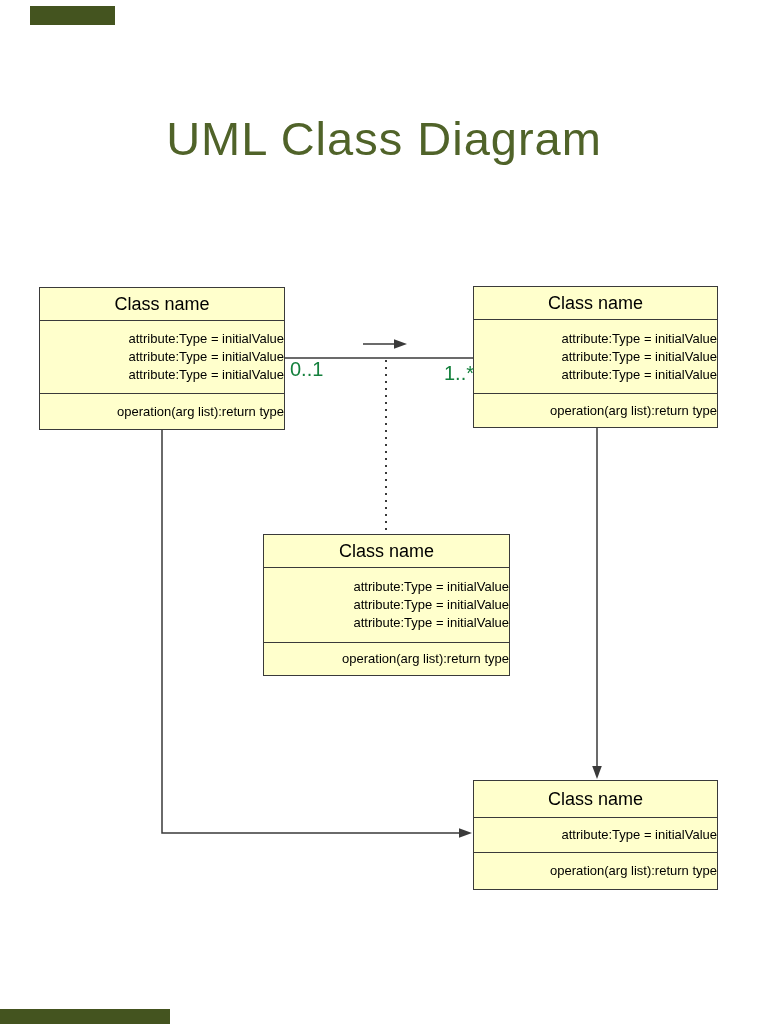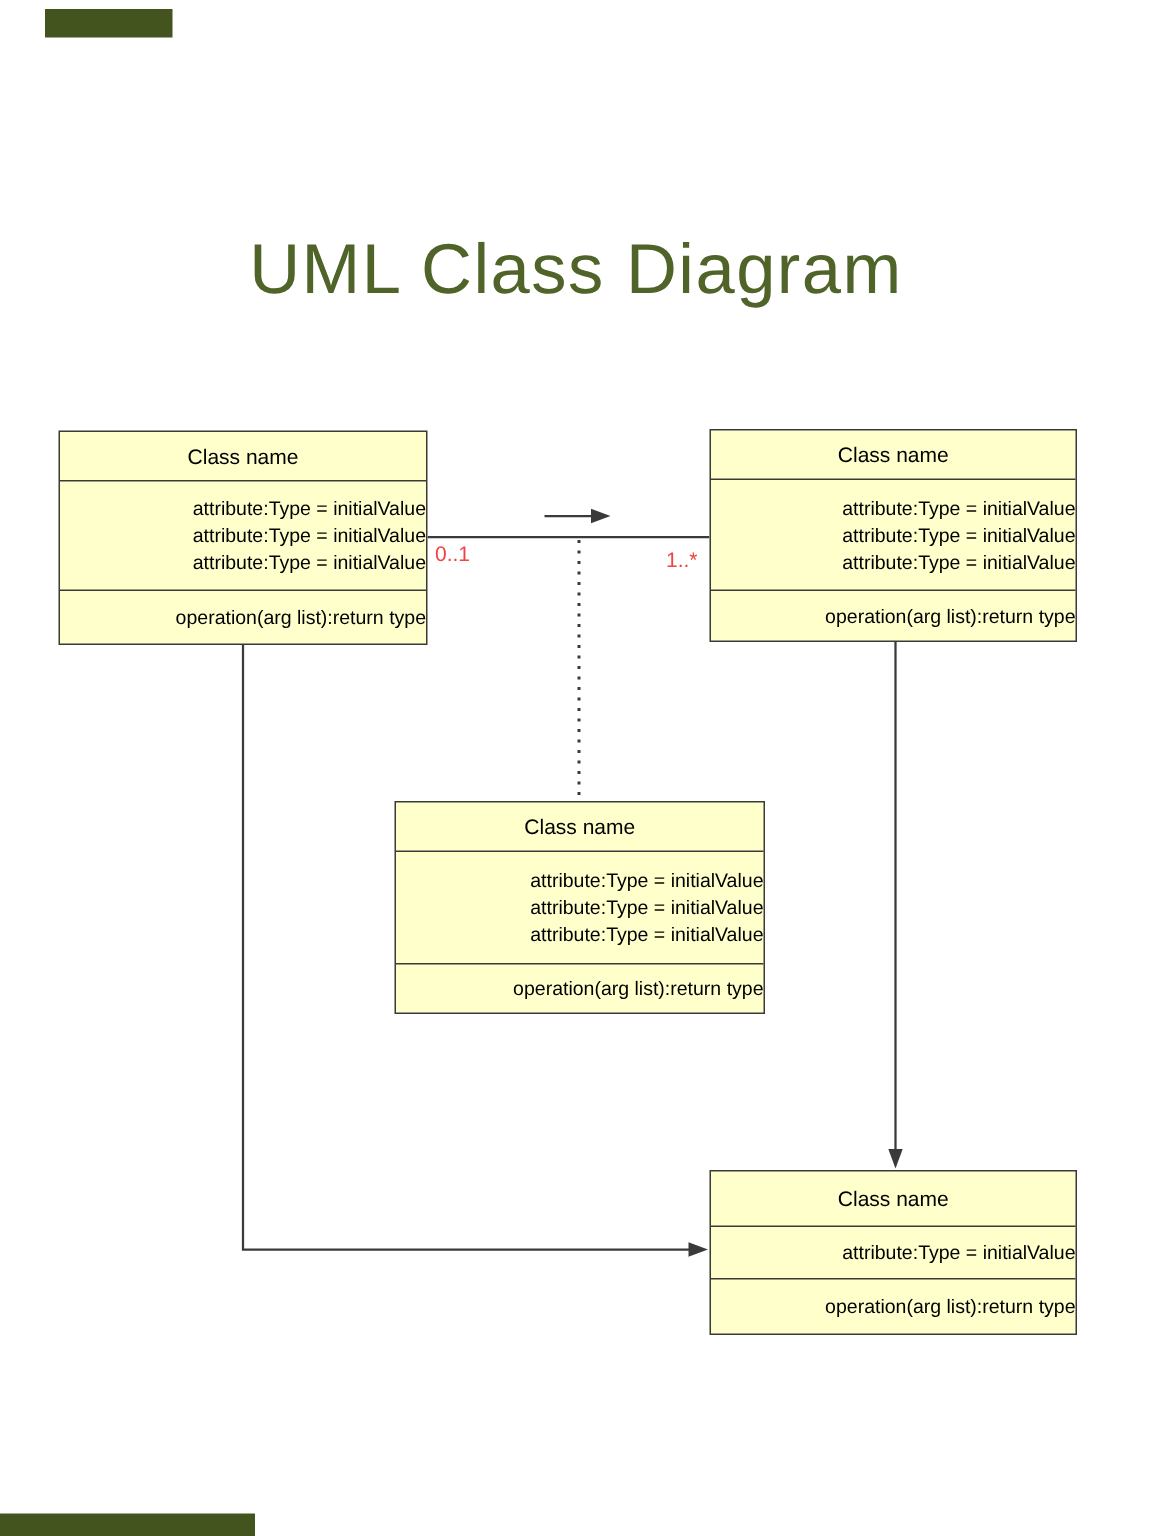--- a/index.html
+++ b/index.html
@@ -17,21 +17,20 @@
   #slide-title {
     position: absolute;
     left: 0; top: 112px;
     width: 768px;
     text-align: center;
     font-size: 47px;
     line-height: 54px;
     letter-spacing: 1px;
     color: var(--title_color, #506329);
     white-space: nowrap;
-    margin-top: 40px;
   }
 
   
   .accent-bar { position: absolute; background: var(--accent_bar, #44541F); }
   #accent-top-left    { left: 30px; top: 6px;    width: 85px;  height: 19px; }
   #accent-bottom-left { left: 0;    top: 1009px; width: 170px; height: 15px; }
 
   
   #connector-layer { position: absolute; left: 0; top: 0; }
   .conn { stroke: var(--line_color, #3A3A3A); stroke-width: 1.5; fill: none; }
@@ -52,21 +51,21 @@
   .compartment {
     box-sizing: border-box;
     display: flex;
     flex-direction: column;
     align-items: center;
     justify-content: center;
     text-align: center;
     overflow: hidden;
   }
   .compartment + .compartment { border-top: 1.5px solid var(--box_border, #3A3A3A); align-items: flex-end; }
-  .name-compartment { font-size: 14px; }
+  .name-compartment { font-size: 18px; }
   .attrs-compartment div, .ops-compartment div { white-space: nowrap; }
 
   #box-top-left     { left: 39px;  top: 287px; width: 246px; height: 143px; }
   #box-top-left     .name-compartment  { height: 32px; flex: none; }
   #box-top-left     .attrs-compartment { height: 73px; flex: none; }
   #box-top-left     .ops-compartment   { flex: 1; }
 
   #box-top-right    { left: 473px; top: 286px; width: 245px; height: 142px; }
   #box-top-right    .name-compartment  { height: 32px; flex: none; }
   #box-top-right    .attrs-compartment { height: 74px; flex: none; }
@@ -78,23 +77,23 @@
   #box-middle       .ops-compartment   { flex: 1; }
 
   #box-bottom-right { left: 473px; top: 780px; width: 245px; height: 110px; }
   #box-bottom-right .name-compartment  { height: 36px; flex: none; }
   #box-bottom-right .attrs-compartment { height: 35px; flex: none; }
   #box-bottom-right .ops-compartment   { flex: 1; }
 
   
   .mult-label {
     position: absolute;
-    font-size: 14px;
+    font-size: 20px;
     line-height: 16px;
-    color: #ef4444;
+    color: #15803d;
     white-space: nowrap;
   }
   #label-mult-left  { left: 290px; top: 361px; }
   #label-mult-right { left: 444px; top: 365px; }
 </style>
 </head>
 <body>
 
 <div id="page">
 

